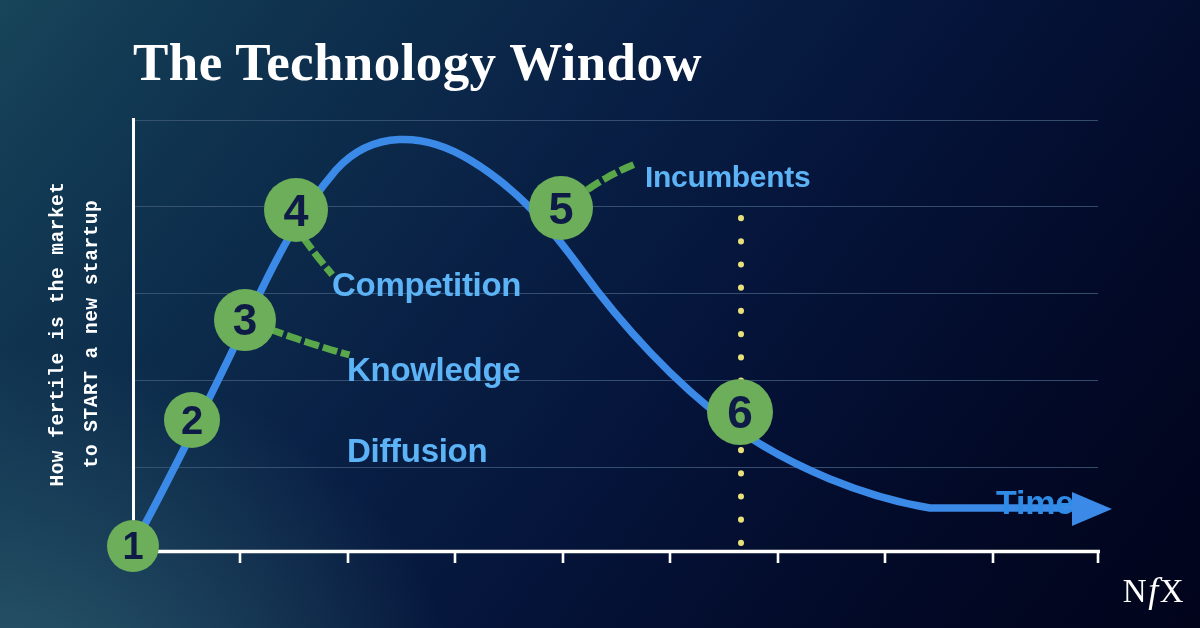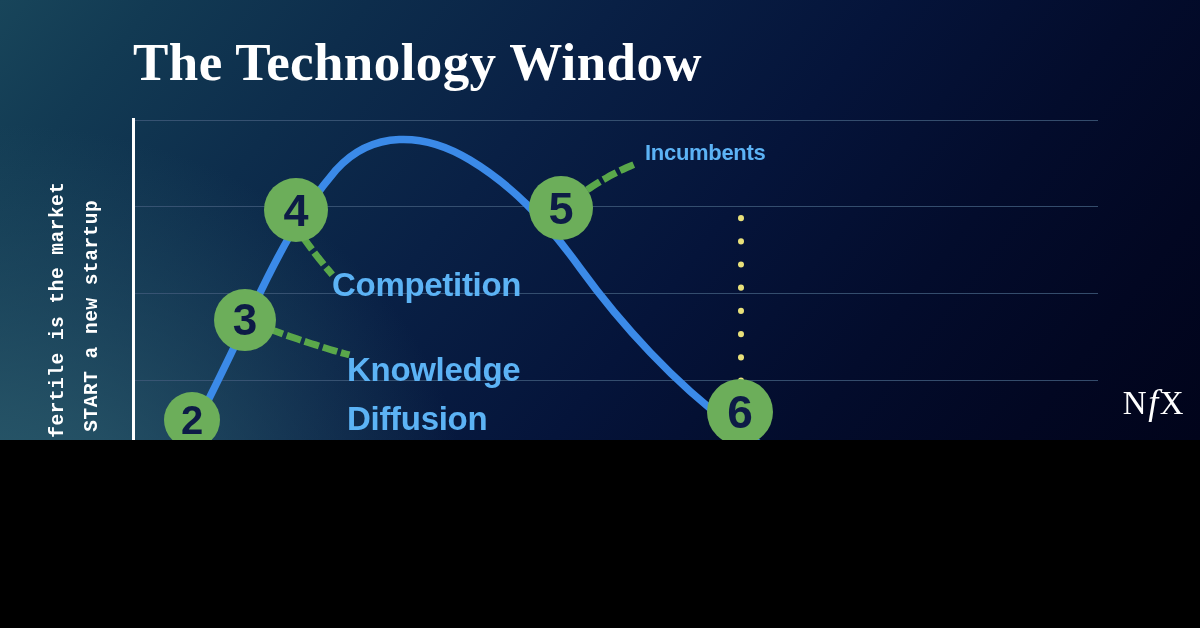--- a/index.html
+++ b/index.html
@@ -3,21 +3,21 @@
 <meta charset="utf-8">
 <style>
   html, body {
     margin: 0;
     padding: 0;
     background: #000;
   }
   #stage {
     position: relative;
     width: 1200px;
-    height: 440px;
+    height: 628px;
     overflow: hidden;
     font-family: "Liberation Sans", sans-serif;
     background:
       radial-gradient(ellipse 900px 760px at 0% 118%, #2a5a6b 0%, rgba(42,90,107,0.75) 16%, rgba(30,67,85,0.0) 52%),
       linear-gradient(128deg, #18455a 0%, #123a53 10%, #0d2d4c 24%, #092045 40%, #05143a 58%, #030c2c 74%, #020722 88%, #01041b 100%);
     text-decoration: underline;
   }
 
   
   #title {
@@ -74,21 +74,21 @@
   
   .anno {
     position: absolute;
     color: #5cb3f5;
     font-family: "Liberation Sans", sans-serif;
     font-weight: 700;
     font-size: 33px;
     letter-spacing: -0.3px;
     white-space: nowrap;
   }
-  .anno .l2 { display: block; }
+  .anno .l2 { display: block; margin-top: 32px; }
 
   #anno-time {
     position: absolute;
     color: #2e8be6;
     font-family: "Liberation Sans", sans-serif;
     font-weight: 700;
     font-size: 34px;
     letter-spacing: -0.2px;
   }
 
@@ -191,21 +191,21 @@
   <div class="node" style="left:264px; top:178px; width:64px; height:64px; font-size:45px;">
     <span>4</span>
   </div>
   <div class="node" style="left:529px; top:176px; width:64px; height:64px; font-size:45px;">
     <span>5</span>
   </div>
   <div class="node" style="left:707px; top:379px; width:66px; height:66px; font-size:46px;">
     <span>6</span>
   </div>
 
-  <div class="anno" id="anno-incumbents" style="left:645px; top:140px; font-size:22px;text-align:center;">Incumbents</div>
+  <div class="anno" id="anno-incumbents" style="left:645px; top:160px; font-size:30px;text-align:center;">Incumbents</div>
 
   <div class="anno" id="anno-competition" style="left:332px; top:266px;">Competition</div>
 
   <div class="anno" id="anno-knowledge" style="left:347px; top:345px; line-height:49px;">
     <span>Knowledge</span>
     <span class="l2">Diffusion</span>
   </div>
 
   <div id="anno-time" style="left:996px; top:483px;">Time</div>
 

